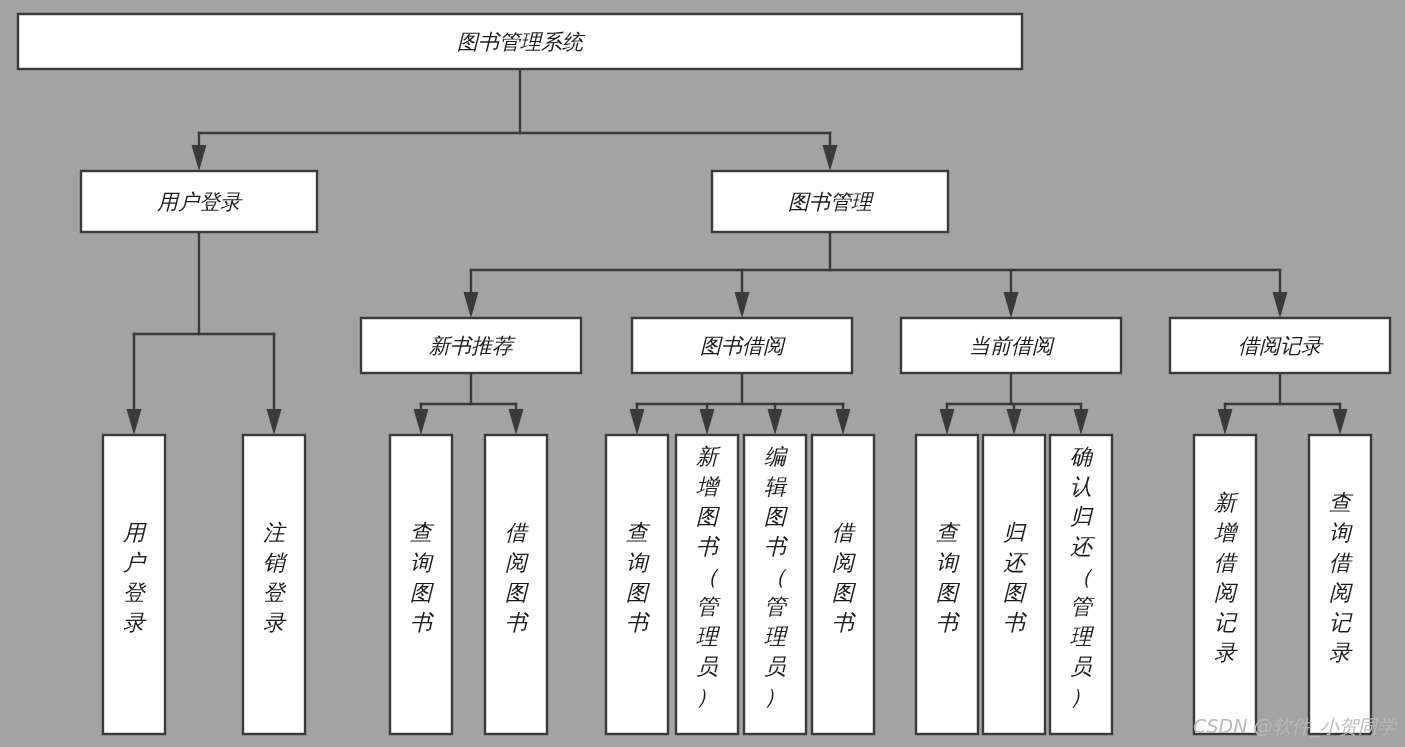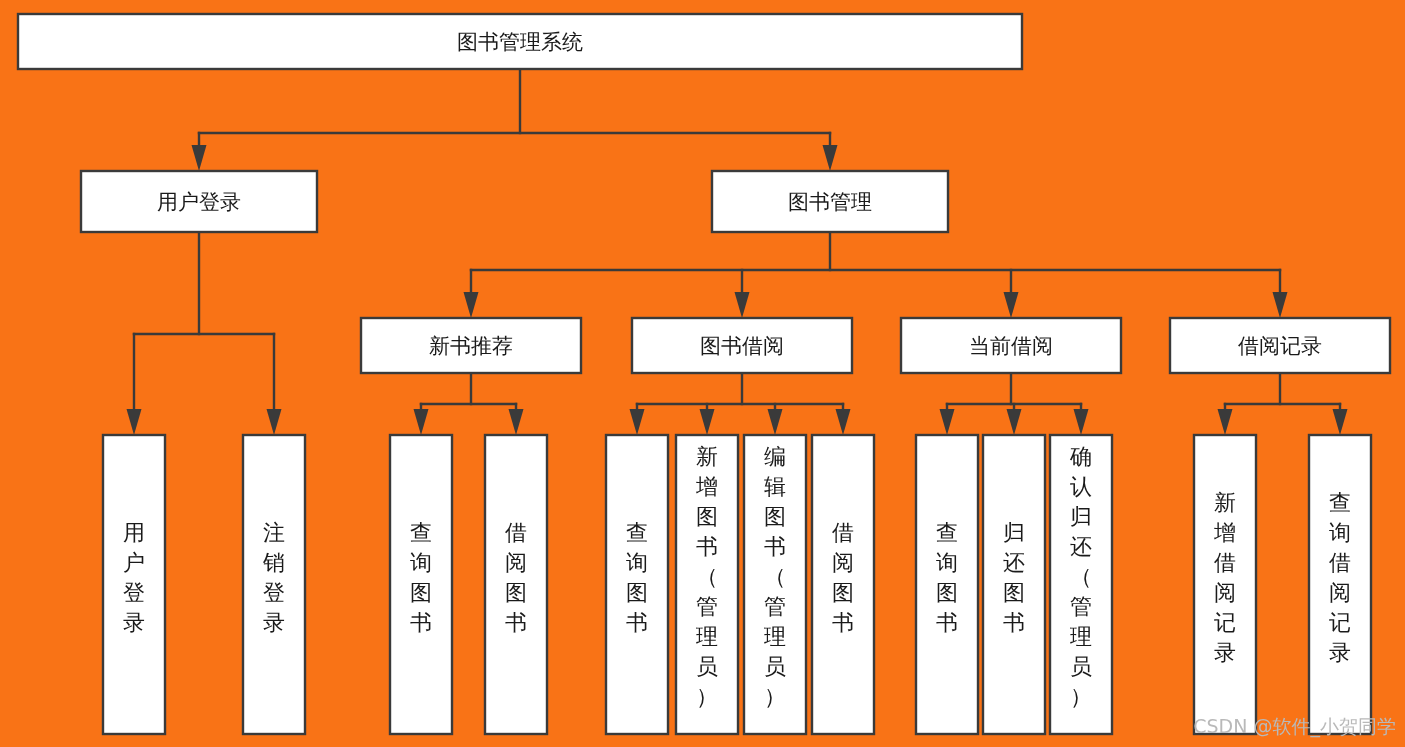--- a/index.html
+++ b/index.html
@@ -11,21 +11,22 @@
   body {
     width: 1405px;
     height: 747px;
     font-family: "DejaVu Sans", "Liberation Sans", sans-serif;
     overflow: hidden;
   }
   #diagram-root {
     position: relative;
     width: 1405px;
     height: 747px;
-    background: #f97316;
+    background: #a3a3a3;
+    font-style: italic;
   }
   svg.diagram-canvas {
     position: absolute;
     top: 0;
     left: 0;
     width: 1405px;
     height: 747px;
     display: block;
   }
   .node-box {

